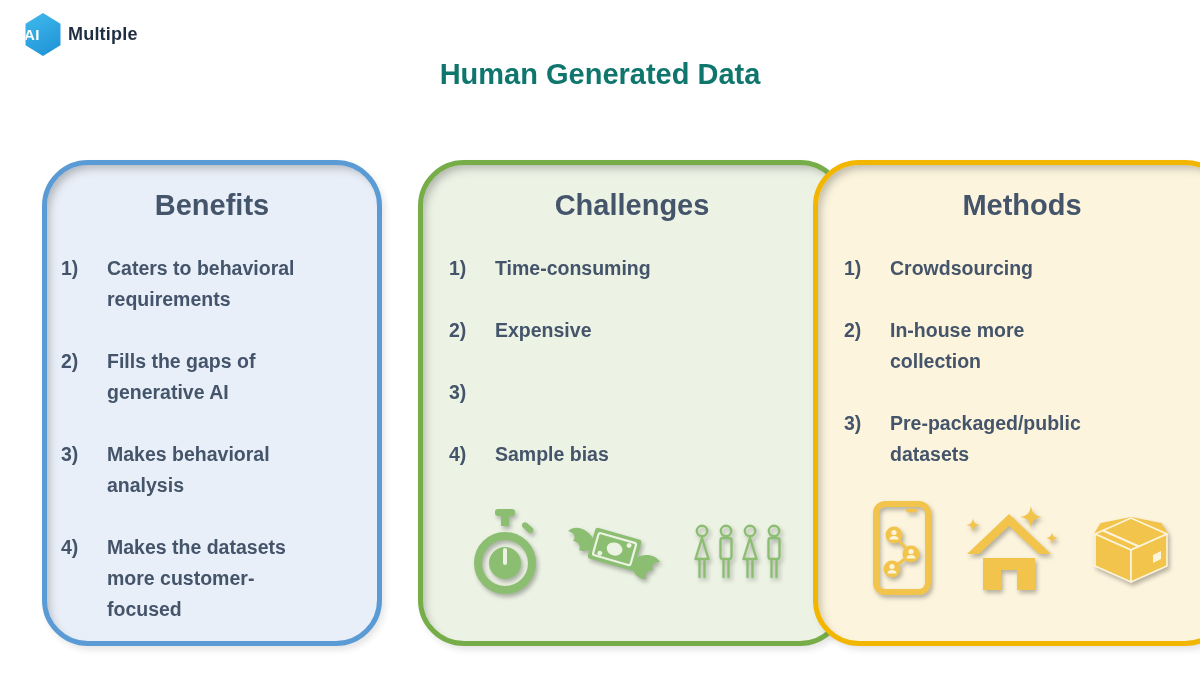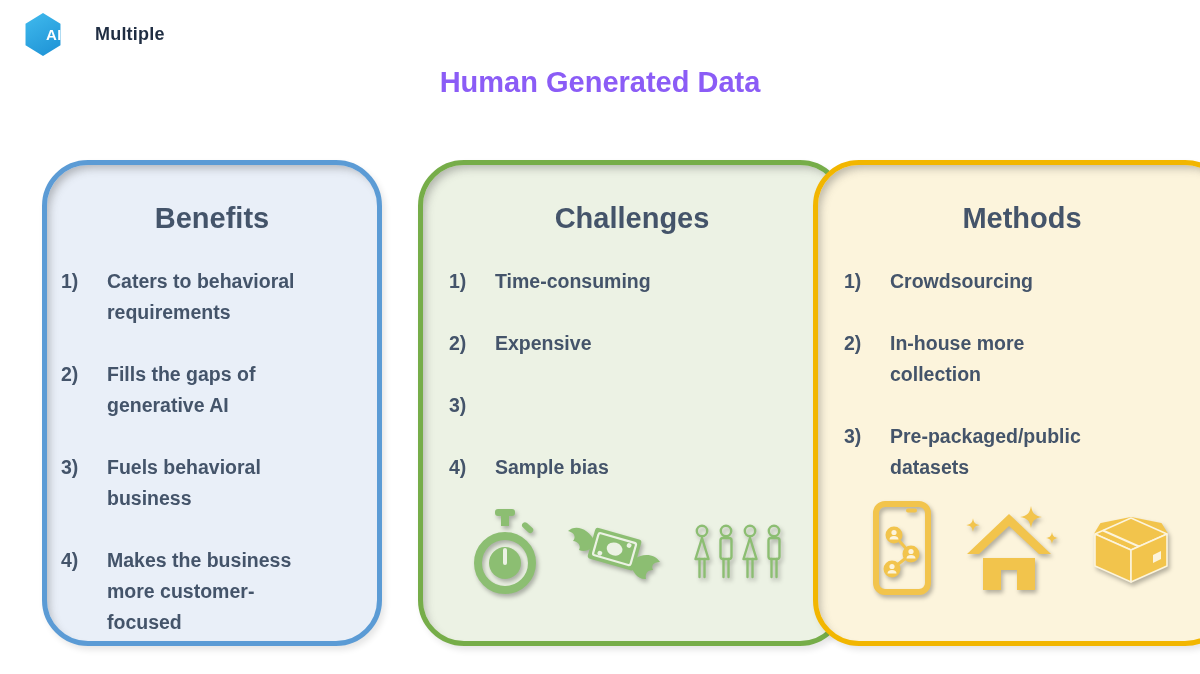--- a/index.html
+++ b/index.html
@@ -6,40 +6,40 @@
   body{
     width:1200px;height:674px;position:relative;overflow:hidden;
     background:#ffffff;
     font-family:"Liberation Sans",sans-serif;
   }
   
   .logo{position:absolute;left:24px;top:13px;display:flex;align-items:center;gap:6px;}
   .hex{
     width:38px;height:43px;
     clip-path:polygon(50% 0,96% 25%,96% 75%,50% 100%,4% 75%,4% 25%);
-    display:flex;align-items:center;justify-content:flex-end;
+    display:flex;align-items:center;justify-content:flex-start;
     color:#fff;font-weight:bold;font-size:15px;letter-spacing:.5px;
   }
-  .brand{font-size:18px;font-weight:700;letter-spacing:.2px;margin-left:27px;}
+  .brand{font-size:18px;font-weight:700;letter-spacing:.2px;}
   
   .title{
     position:absolute;top:58px;left:0;width:100%;
     text-align:center;font-size:29px;font-weight:bold;
   }
   
   .card{
     position:absolute;top:160px;height:486px;box-sizing:border-box;
     background:var(--bg);border:5px solid var(--accent);border-radius:46px;
     box-shadow:inset 5px 6px 9px -3px rgba(70,70,70,.35), 3px 4px 6px rgba(0,0,0,.10);
     color:var(--text);
   }
   #card-benefits{left:42px;width:340px;}
   #card-challenges{left:418px;width:428px;}
   #card-methods{left:813px;width:418px;}
-  .card h2{margin:37px 0 0;text-align:center;font-size:29px;font-weight:bold;}
+  .card h2{margin:24px 0 0;text-align:center;font-size:29px;font-weight:bold;}
   .card ol{list-style:none;margin:31px 0 0;padding:0 6px 0 14px;}
   #card-challenges ol,#card-methods ol{padding-left:26px;}
   .item{display:flex;margin-bottom:31px;font-weight:bold;font-size:19.5px;line-height:31px;}
   .item .num{flex:none;width:46px;}
   .item .txt{width:212px;}
   
   .icons-row{
     position:absolute;left:0;right:0;bottom:46px;
     display:flex;justify-content:center;align-items:center;gap:30px;
     color:var(--icon);
@@ -49,40 +49,40 @@
 </head>
 <body style="background: rgb(255, 255, 255); --text: #44546A;">
 
 <div class="logo">
   <div class="hex" style="background: linear-gradient(150deg, rgb(65, 187, 238), rgb(28, 144, 212));">
     <span>AI</span>
   </div>
   <span class="brand" style="color: rgb(31, 45, 66);">Multiple</span>
 </div>
 
-<div class="title" style="color: #8b5cf6; margin-top: 8px;">Human Generated Data</div>
+<div class="title" style="color: #0f766e;">Human Generated Data</div>
 
 <div class="card" id="card-benefits" style="--accent: #5B9BD5; --bg: #E9EFF8;">
   <h2>Benefits</h2>
   <ol>
     <li class="item">
       <span class="num">1)</span>
       <span class="txt">Caters to behavioral requirements</span>
     </li>
     <li class="item">
       <span class="num">2)</span>
       <span class="txt">Fills the gaps of generative AI</span>
     </li>
     <li class="item">
       <span class="num">3)</span>
-      <span class="txt">Fuels behavioral business</span>
+      <span class="txt">Makes behavioral analysis</span>
     </li>
     <li class="item">
       <span class="num">4)</span>
-      <span class="txt">Makes the business more customer-focused</span>
+      <span class="txt">Makes the datasets more customer-focused</span>
     </li>
   </ol>
 </div>
 
 <div class="card" id="card-challenges" style="--accent: #76AD49; --bg: #ECF2E4; --icon: #8CBE72;">
   <h2>Challenges</h2>
   <ol>
     <li class="item">
       <span class="num">1)</span>
       <span class="txt">Time-consuming</span>

